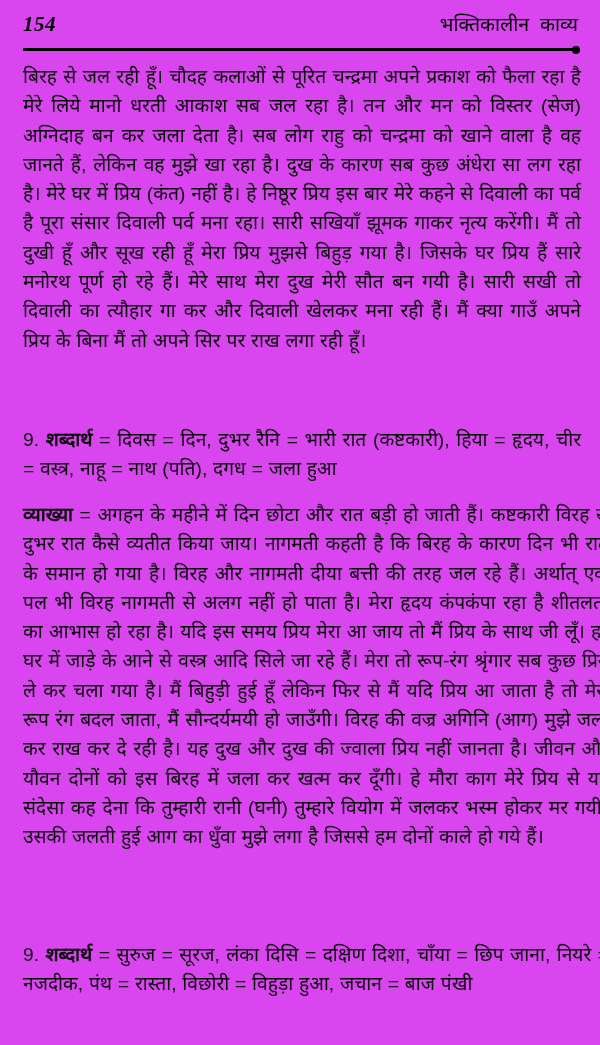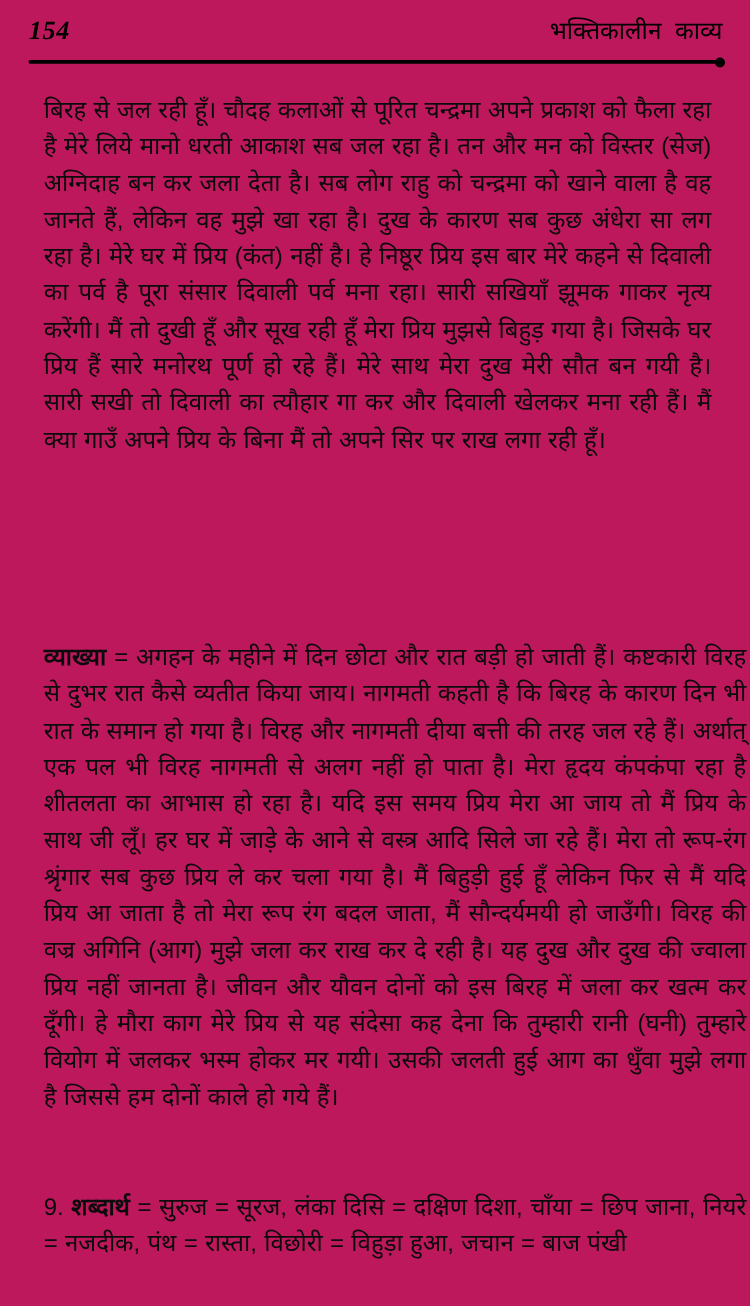--- a/index.html
+++ b/index.html
@@ -11,21 +11,21 @@
 
   body {
     font-family: "Liberation Sans", "DejaVu Sans", sans-serif;
     color: #000000;
   }
 
   .page {
     position: relative;
     width: 600px;
     height: 1045px;
-    background: #be185d;
+    background: #d946ef;
     overflow: hidden;
     box-sizing: border-box;
   }
 
   
   .running-head {
     position: absolute;
     left: 23px;
     right: 22px;
     top: 14px;
@@ -70,21 +70,21 @@
     position: absolute;
     right: -2px;
     top: -2.5px;
     width: 8px;
     height: 8px;
     border-radius: 50%;
     background: #000;
   }
 
   p.para {
-    margin: 12px;
+    margin: 0;
     font-size: 19.2px;
     line-height: 29.3px;
     text-align: justify;
     text-justify: inter-word;
     word-spacing: 0.5px;
     color: #0b0b0b;
   }
 
   p.para.last-flush { text-align: left; }
 
@@ -119,20 +119,23 @@
     </div>
     <div class="head-rule">
       <span class="head-rule-dot"></span>
     </div>
   </div>
 
   <div class="clip-block blk-intro">
     <p class="para">बिरह से जल रही हूँ। चौदह कलाओं से पूरित चन्द्रमा अपने प्रकाश को फैला रहा है मेरे लिये मानो धरती आकाश सब जल रहा है। तन और मन को विस्तर (सेज) अग्निदाह बन कर जला देता है। सब लोग राहु को चन्द्रमा को खाने वाला है वह जानते हैं, लेकिन वह मुझे खा रहा है। दुख के कारण सब कुछ अंधेरा सा लग रहा है। मेरे घर में प्रिय (कंत) नहीं है। हे निष्ठूर प्रिय इस बार मेरे कहने से दिवाली का पर्व है पूरा संसार दिवाली पर्व मना रहा। सारी सखियाँ झूमक गाकर नृत्य करेंगी। मैं तो दुखी हूँ और सूख रही हूँ मेरा प्रिय मुझसे बिहुड़ गया है। जिसके घर प्रिय हैं सारे मनोरथ पूर्ण हो रहे हैं। मेरे साथ मेरा दुख मेरी सौत बन गयी है। सारी सखी तो दिवाली का त्यौहार गा कर और दिवाली खेलकर मना रही हैं। मैं क्या गाउँ अपने प्रिय के बिना मैं तो अपने सिर पर राख  लगा रही हूँ।</p>
   </div>
 
+  <div class="clip-block blk-sabd9">
+    <p class="para last-flush"><span>9.</span><span class="eq"> </span><span class="label-bold">शब्दार्थ</span><span class="eq"> = </span><span>दिवस = दिन, दुभर रैनि = भारी रात (कष्टकारी), हिया = हृदय, चीर = वस्त्र, नाहू = नाथ (पति), दगध = जला हुआ</span></p>
+  </div>
 
   <div class="clip-block blk-vyakhya">
     <p class="para"><span class="label-bold">व्याख्या</span><span class="eq"> = </span><span>अगहन के महीने में दिन छोटा और रात बड़ी हो जाती हैं। कष्टकारी विरह से दुभर रात कैसे व्यतीत किया जाय। नागमती कहती है कि बिरह के कारण दिन भी रात के समान  हो गया है। विरह और नागमती दीया बत्ती की तरह जल रहे हैं। अर्थात् एक पल भी विरह नागमती से अलग  नहीं हो पाता है। मेरा हृदय कंपकंपा रहा है शीतलता का आभास हो रहा है। यदि इस समय प्रिय मेरा आ जाय तो मैं प्रिय के साथ जी लूँ। हर घर में जाड़े के आने से वस्त्र आदि सिले जा रहे हैं। मेरा तो रूप-रंग श्रृंगार सब कुछ प्रिय ले कर चला गया है। मैं बिहुड़ी हुई हूँ लेकिन फिर से मैं यदि प्रिय आ जाता है तो मेरा रूप रंग बदल जाता, मैं सौन्दर्यमयी हो जाउँगी। विरह की वज्र अगिनि (आग) मुझे जला कर राख कर दे रही है। यह दुख और दुख की ज्वाला प्रिय नहीं जानता है। जीवन और यौवन दोनों को इस बिरह में जला कर खत्म कर दूँगी। हे मौरा काग मेरे प्रिय से यह संदेसा कह देना कि तुम्हारी रानी (घनी) तुम्हारे वियोग में जलकर भस्म होकर मर गयी। उसकी जलती हुई आग का धुँवा मुझे लगा है जिससे हम दोनों काले हो गये हैं।</span></p>
   </div>
 
   <div class="clip-block blk-sabd10">
     <p class="para"><span>9.</span><span class="eq"> </span><span class="label-bold">शब्दार्थ</span><span class="eq"> = </span><span>सुरुज = सूरज, लंका दिसि = दक्षिण दिशा, चाँया =  छिप जाना, नियरे = नजदीक, पंथ = रास्ता, विछोरी = विहुड़ा हुआ, जचान = बाज पंखी</span></p>
   </div>
 
 </div>

